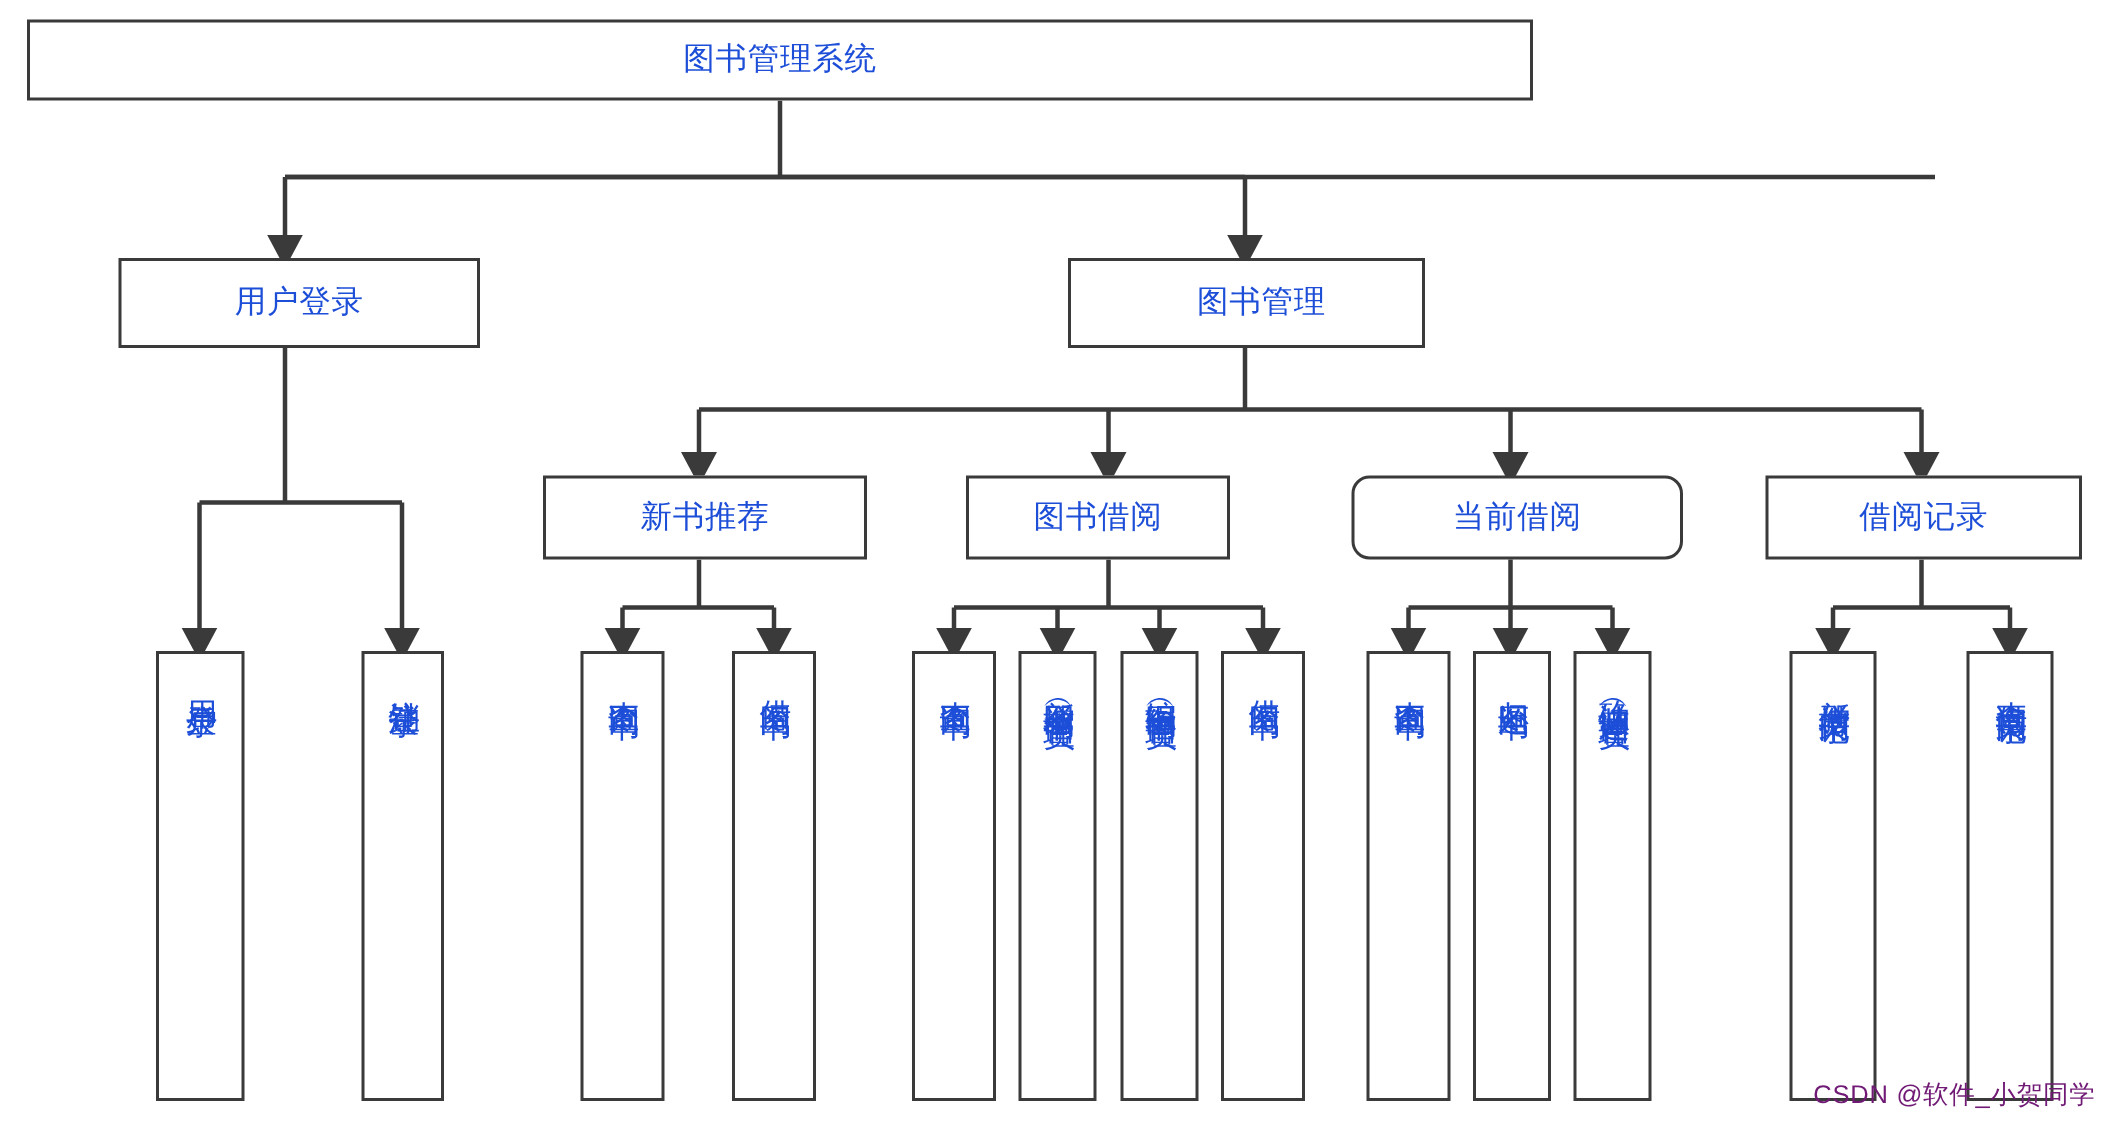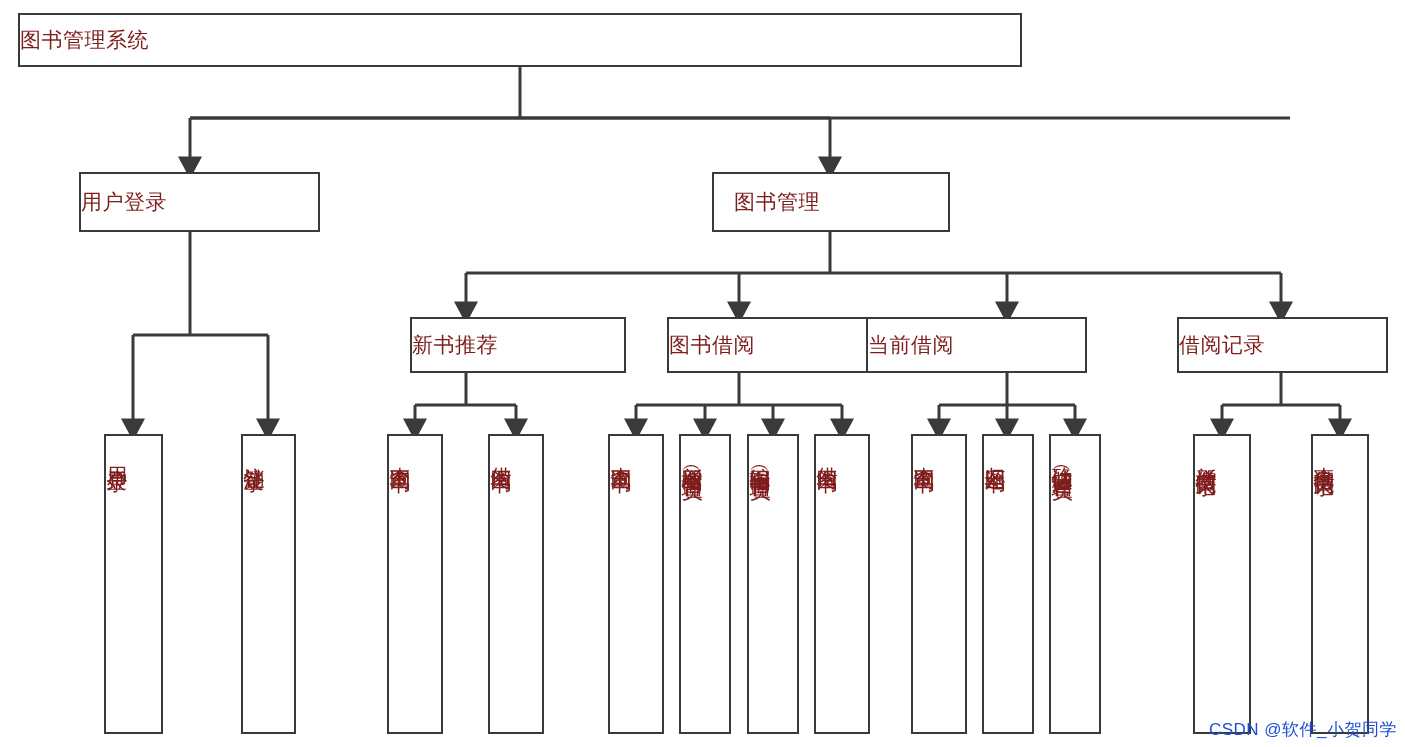--- a/index.html
+++ b/index.html
@@ -25,22 +25,22 @@
     height: 747px;
     pointer-events: none;
   }
   .node {
     position: absolute;
     box-sizing: border-box;
     border: 2px solid #3a3a3a;
     background: #ffffff;
     display: flex;
     align-items: center;
-    justify-content: flex-start;
-    color: #7f1d1d;
+    justify-content: center;
+    color: #1d4ed8;
   }
   .node .lbl {
     display: block;
     text-align: center;
     line-height: 1.22;
     letter-spacing: 0.5px;
   }
   .node.h .lbl {
     font-size: 21px;
     white-space: nowrap;
@@ -54,21 +54,21 @@
     text-orientation: upright;
     font-size: 21px;
     line-height: 1.05;
     letter-spacing: 2px;
   }
   #watermark {
     position: absolute;
     right: 8px;
     bottom: 6px;
     font-size: 17px;
-    color: #1d4ed8;
+    color: #701a75;
     white-space: nowrap;
     letter-spacing: 0.5px;
   }
 </style>
 </head>
 <body>
 
 <div id="canvas">
 
   <svg id="wires" viewBox="0 0 1405 747">
@@ -127,27 +127,27 @@
     <span class="lbl">图书管理系统</span>
   </div>
 
   <div class="node h" style="left:79px; top:172px; width:241px; height:60px;">
     <span class="lbl">用户登录</span>
   </div>
   <div class="node h" style="left:712px; top:172px; width:238px; height:60px;padding-left:20px;">
     <span class="lbl">图书管理</span>
   </div>
 
-  <div class="node h" style="left:362px; top:317px; width:216px; height:56px;margin-left:48px;">
+  <div class="node h" style="left:362px; top:317px; width:216px; height:56px;">
     <span class="lbl">新书推荐</span>
   </div>
-  <div class="node h" style="left:667px; top:317px; width:204px; height:56px;">
+  <div class="node h" style="left:644px; top:317px; width:176px; height:56px;">
     <span class="lbl">图书借阅</span>
   </div>
-  <div class="node h" style="left:866px; top:317px; width:221px; height:56px;">
+  <div class="node h" style="left:901px; top:317px; width:221px; height:56px;border-radius:12px;">
     <span class="lbl">当前借阅</span>
   </div>
   <div class="node h" style="left:1177px; top:317px; width:211px; height:56px;">
     <span class="lbl">借阅记录</span>
   </div>
 
   <div class="node v" style="left:104px; top:434px; width:59px; height:300px;">
     <span class="lbl">用户登录</span>
   </div>
   <div class="node v" style="left:241px; top:434px; width:55px; height:300px;">

